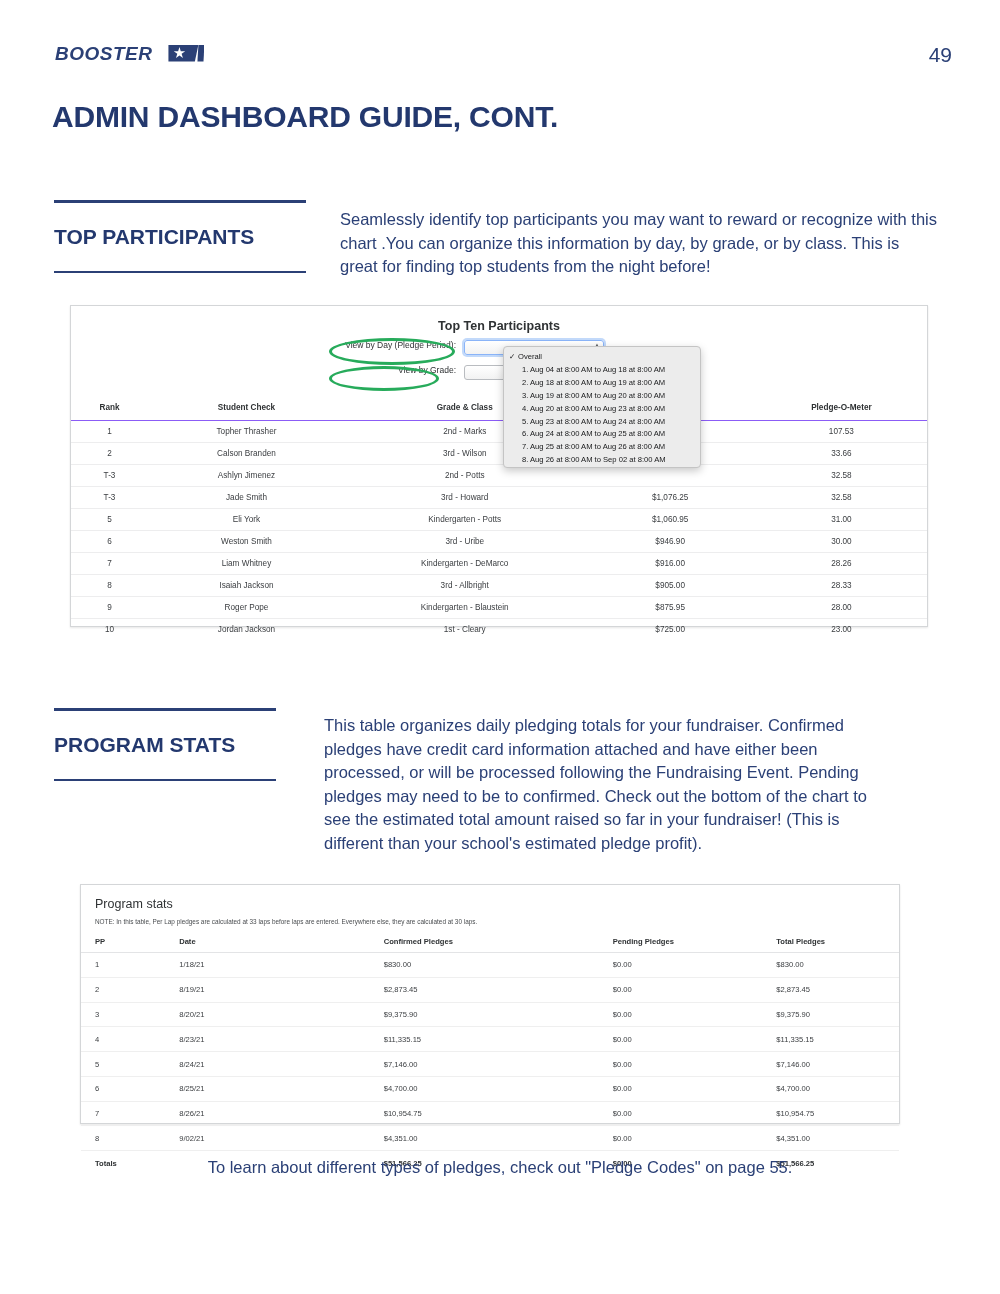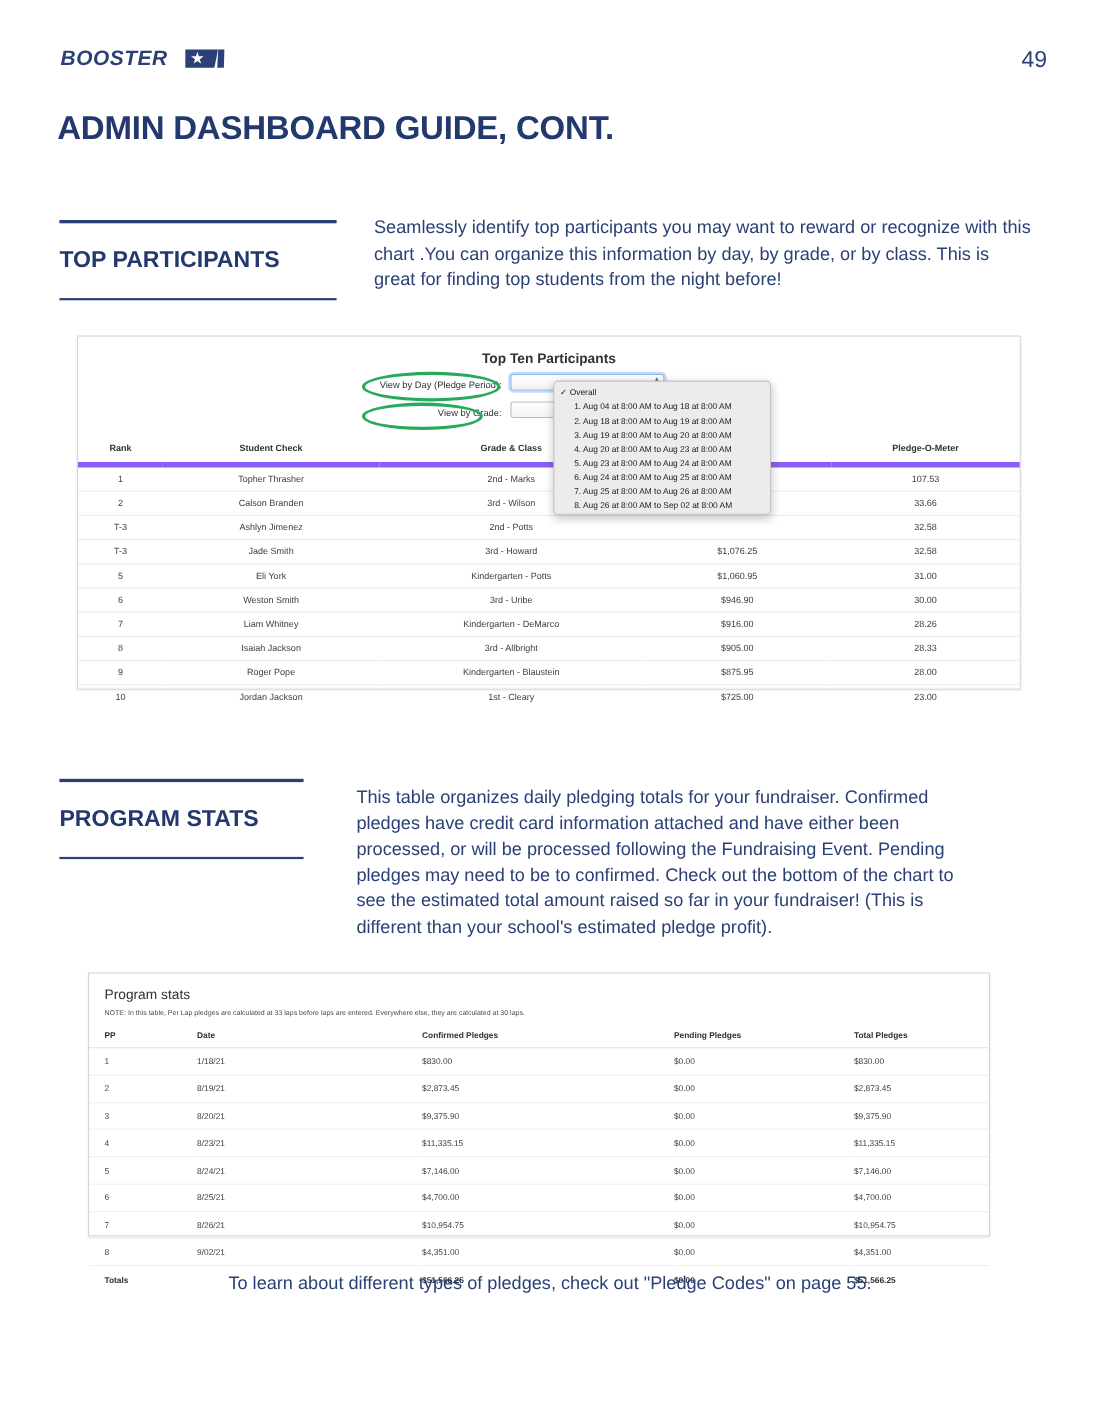--- a/index.html
+++ b/index.html
@@ -53,21 +53,21 @@
   }
   #label-top-participants { left: 54px; top: 200px; width: 252px; }
   #label-top-participants .txt { text-align: left; }
   #label-program-stats { left: 54px; top: 708px; width: 222px; }
   #label-program-stats .txt { text-align: left; }
 
   .body-copy {
     position: absolute;
     font-size: 16.5px; line-height: 23.5px; color: #2b4076;
   }
-  #copy-top { left: 340px; top: 196px; width: 600px; }
+  #copy-top { left: 340px; top: 208px; width: 600px; }
   #copy-stats { left: 324px; top: 702px; width: 560px; margin-top: 12px; }
 
   .footnote {
     position: absolute; left: 0; top: 1158px; width: 1000px;
     text-align: center; font-size: 16.5px; color: #2b4076;
   }
 
   
   .shot {
     position: absolute; background: #ffffff;
@@ -78,21 +78,21 @@
   #shot-stats { left: 80px; top: 884px; width: 820px; height: 240px; }
 
   .shot-title {
     text-align: center; font-size: 12.5px; font-weight: bold;
     color: #2f3234; padding-top: 13px;
   }
 
   
   .controls { position: relative; height: 62px; }
   .ctrl-row {
-    position: absolute; display: flex; align-items: flex-end; gap: 8px;
+    position: absolute; display: flex; align-items: flex-start; gap: 8px;
   }
   .ctrl-day  { left: 265px; top: 7px; }
   .ctrl-grade{ left: 265px; top: 32px; }
   .ctrl-label {
     font-size: 8.5px; color: #2f3234; white-space: nowrap;
     width: 120px; text-align: right;
   }
   .ctrl-select {
     width: 140px; height: 15px; border: 1px solid #b9bcc0;
     border-radius: 3px; background: linear-gradient(#ffffff,#f2f2f2);
@@ -124,21 +124,21 @@
     padding-left: 14px; white-space: nowrap; position: relative;
   }
   .dropdown .opt.checked { padding-left: 14px; }
   .dropdown .opt .tick { position: absolute; left: 5px; top: 0; font-size: 7.6px; }
   .dropdown .opt.indent { padding-left: 18px; }
 
   
   table.grid { width: 100%; border-collapse: collapse; }
   table.grid th {
     font-size: 8.2px; font-weight: bold; color: #2f3234;
-    padding: 6px 0 8px 0; border-bottom: 5px solid #8b5cf6;
+    padding: 6px 0 8px 0; border-bottom: 1px solid #8b5cf6;
   }
   table.grid td {
     font-size: 8.2px; color: #3a3d40; padding: 6px 0;
     border-bottom: 1px solid #ededee; text-align: center;
   }
   table.grid tr:last-child td { border-bottom: none; }
 
   #tbl-top { margin-top: 2px; }
   #tbl-top th:nth-child(1), #tbl-top td:nth-child(1) { width: 9%;  text-align: center; }
   #tbl-top th:nth-child(2), #tbl-top td:nth-child(2) { width: 23%; text-align: center; }

